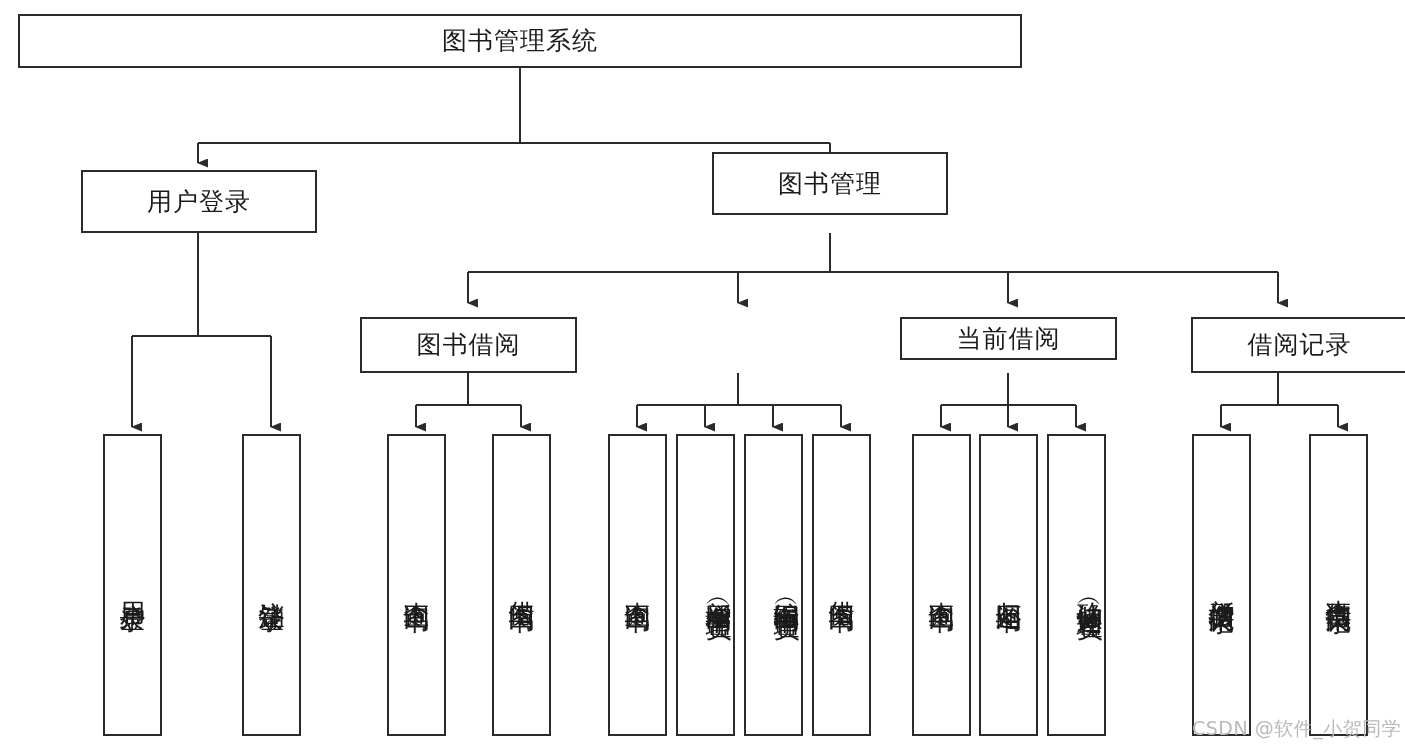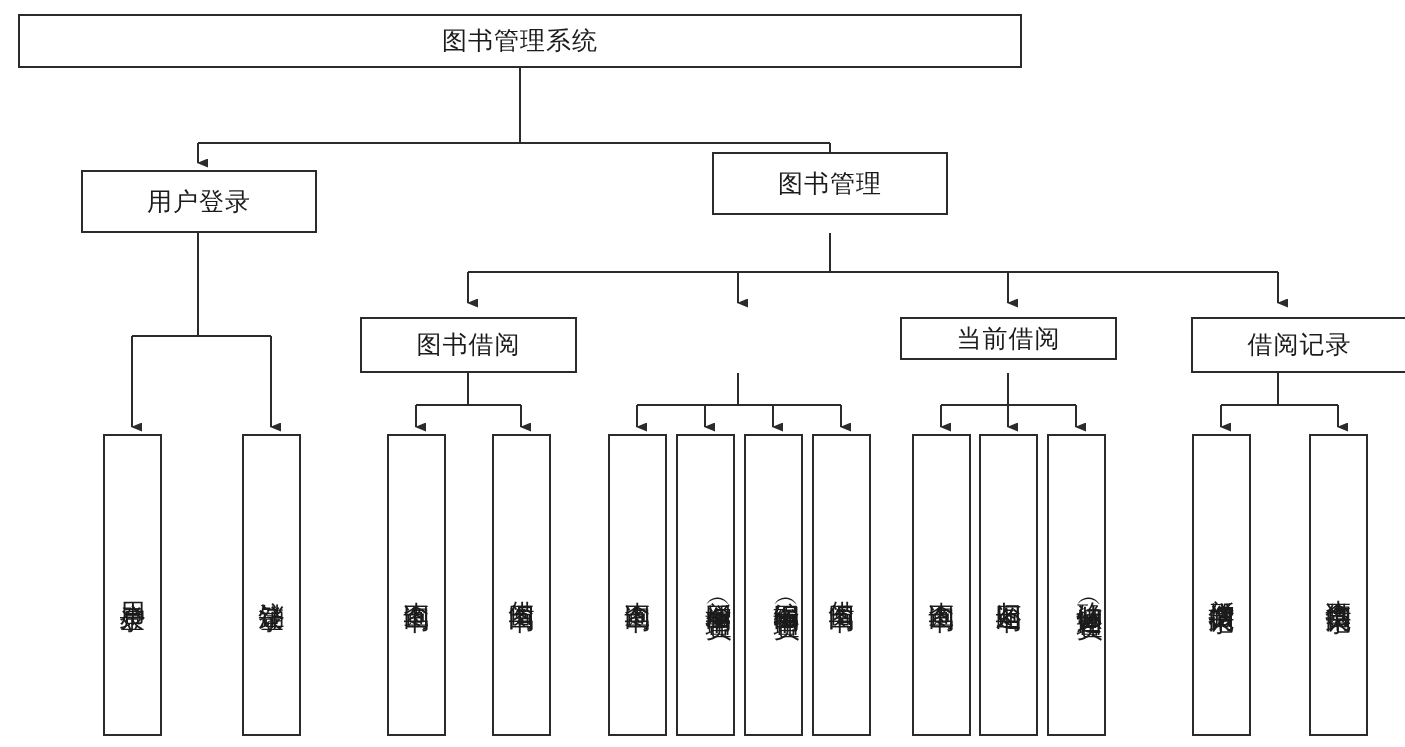--- a/index.html
+++ b/index.html
@@ -143,14 +143,15 @@
   <div class="node node-v" style="left:744px; top:434px; width:59px; height:302px;">编辑图书（管理员）</div>
   <div class="node node-v node-v-mid" style="left:812px; top:434px; width:59px; height:302px;">借阅图书</div>
 
   <div class="node node-v node-v-mid" style="left:912px; top:434px; width:59px; height:302px;">查询图书</div>
   <div class="node node-v node-v-mid" style="left:979px; top:434px; width:59px; height:302px;">归还图书</div>
   <div class="node node-v" style="left:1047px; top:434px; width:59px; height:302px;">确认归还（管理员）</div>
 
   <div class="node node-v node-v-mid" style="left:1192px; top:434px; width:59px; height:302px;">新增借阅记录</div>
   <div class="node node-v node-v-mid" style="left:1309px; top:434px; width:59px; height:302px;">查询借阅记录</div>
 
+  <div class="watermark" style="left:1192px; top:716px;">CSDN @软件_小贺同学</div>
 
 </div>
 
 </body></html>

